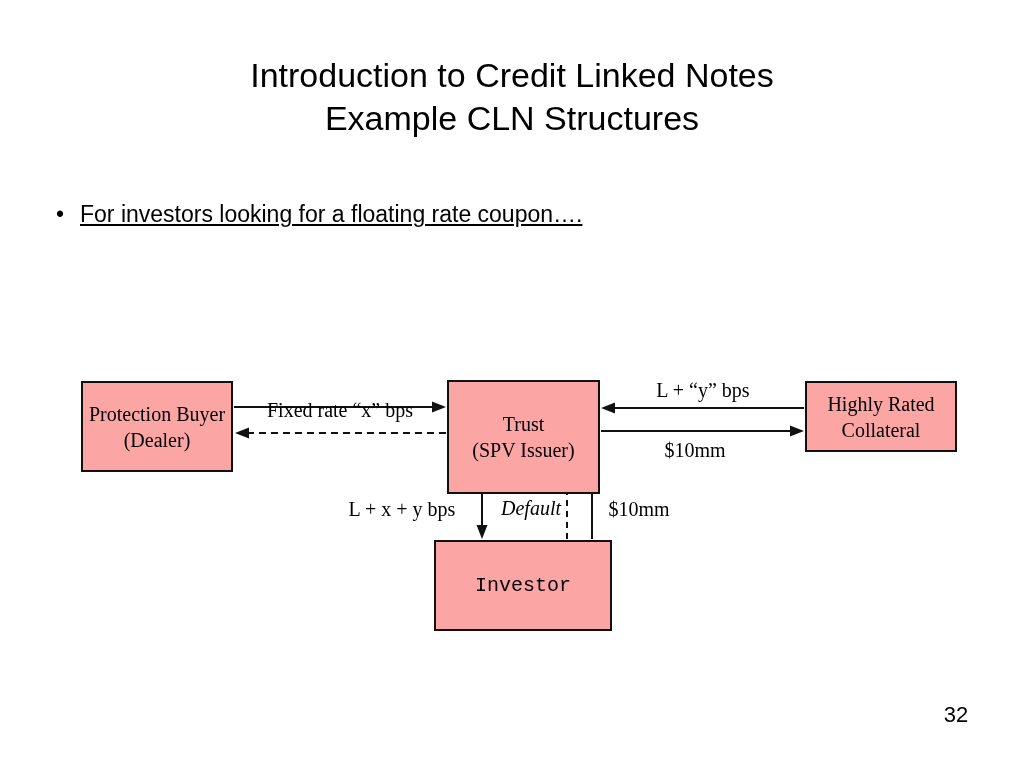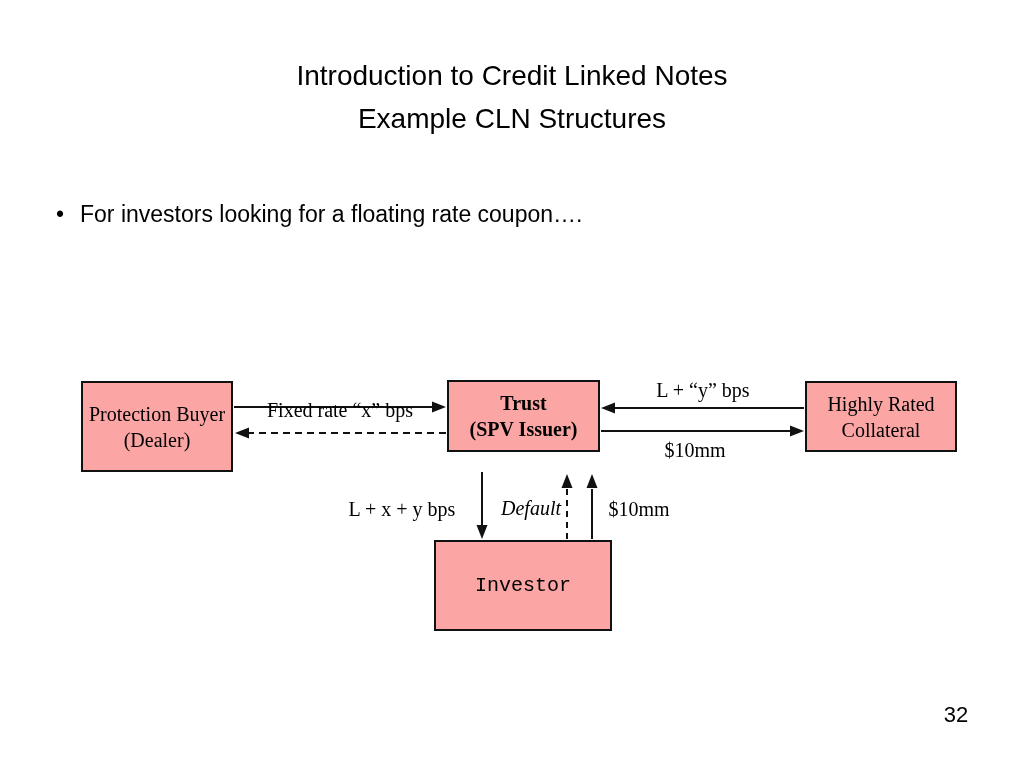--- a/index.html
+++ b/index.html
@@ -6,47 +6,47 @@
   html,body { background:#ffffff; }
   .slide {
     position:relative; width:1024px; height:768px;
     background:#ffffff; overflow:hidden;
     font-family:"Liberation Serif", serif; color:#000;
   }
   .title {
     position:absolute; left:0; right:0; top:54px;
     text-align:center;
     font-family:"Liberation Sans", sans-serif;
-    font-size:28px; line-height:43px; color:#000;
+    font-size:34px; line-height:43px; color:#000;
   }
   .heading {
     position:absolute; left:36px; top:145px;
     font-family:"Liberation Serif", serif;
     font-weight:bold; font-size:26px; line-height:34px; color:#000;
   }
   .bullet-marker {
     position:absolute; left:56px; top:198px;
     font-family:"Liberation Sans", sans-serif;
     font-size:23px; line-height:32px;
   }
   .bullet-text {
     position:absolute; left:80px; top:198px;
     font-family:"Liberation Sans", sans-serif;
-    font-size:23px; line-height:32px;
+    font-size:23px; line-height:32px;text-decoration:underline;
   }
   .dbox {
     position:absolute;
     border:2px solid #111;
     background:#fca5a5;
     display:flex; flex-direction:column; align-items:center; justify-content:center;
     font-family:"Liberation Serif", serif;
     font-size:20px; line-height:26px; text-align:center; color:#000;
   }
   .box-protection-buyer { left:81px;  top:381px; width:152px; height:91px; }
-  .box-trust            { left:447px; top:380px; width:153px; height:72px;font-weight:bold; }
+  .box-trust            { left:447px; top:380px; width:153px; height:114px; }
   .box-collateral       { left:805px; top:381px; width:152px; height:71px; }
   .box-investor         { left:434px; top:540px; width:178px; height:91px;font-family:Liberation Mono, monospace; }
   .dlabel {
     position:absolute;
     font-family:"Liberation Serif", serif;
     font-size:20px; line-height:21px; text-align:center; color:#000;
     white-space:nowrap;
   }
   .lbl-fixed-rate   { left:258px; top:380px; width:164px;margin-top:20px; }
   .lbl-default-prot { left:260px; top:440px; width:170px; font-style:italic; }

